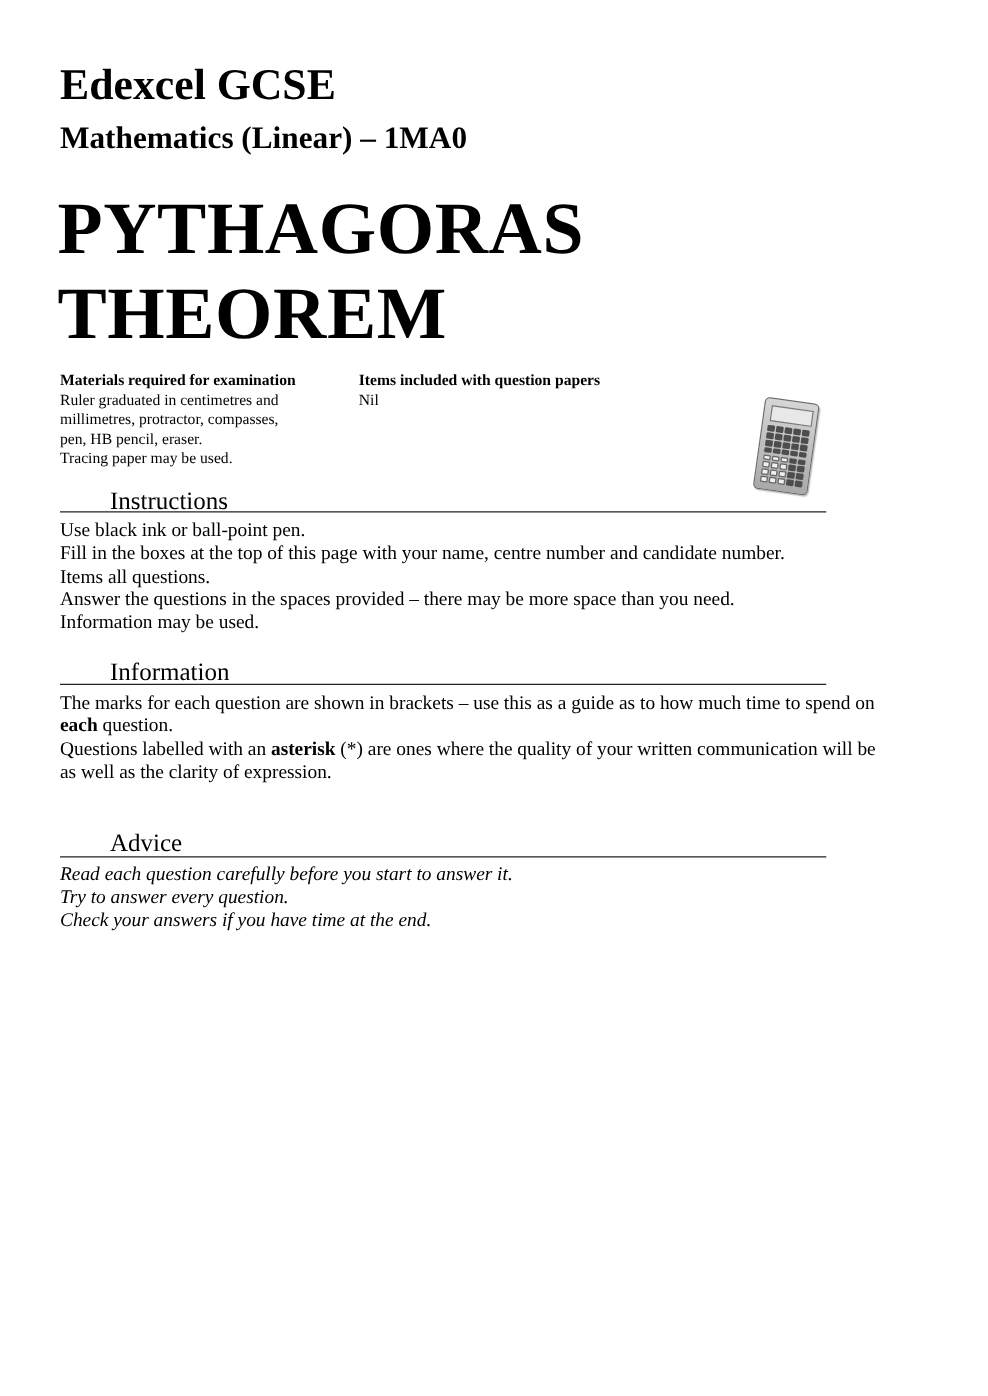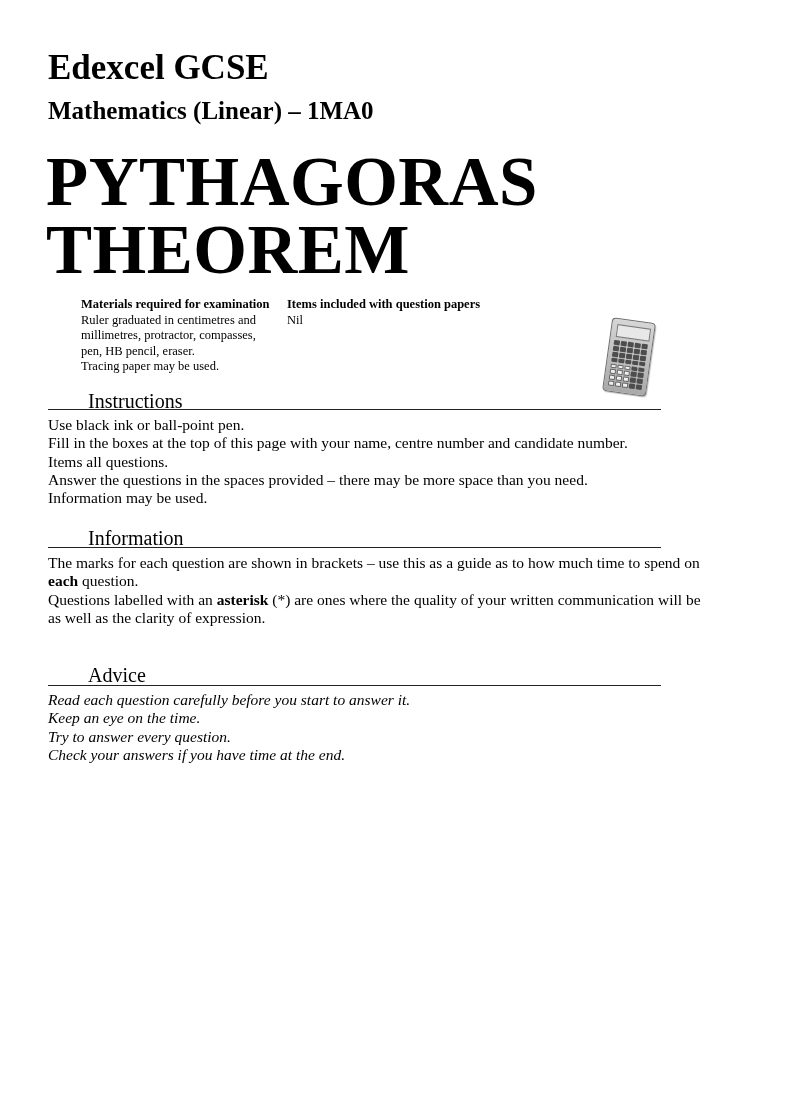--- a/index.html
+++ b/index.html
@@ -32,33 +32,32 @@
       position: absolute;
       left: 48px; top: 98px;
       font-size: 25px;
       font-weight: bold;
       line-height: 1;
       white-space: nowrap;
     }
     .main-title {
       position: absolute;
       left: 46px; top: 148px;
-      font-size: 69px;
+      font-size: 59px;
       font-weight: bold;
       line-height: 68px;
       letter-spacing: 0.5px;
       white-space: nowrap;
     }
     .materials {
       position: absolute;
       left: 48px; top: 297px;
       font-size: 12.5px;
       line-height: 15.5px;
       width: 230px;
-      margin-left: 33px;
     }
     .items {
       position: absolute;
       left: 287px; top: 297px;
       font-size: 12.5px;
       line-height: 15.5px;
       width: 260px;
     }
     .small-heading {
       font-weight: bold;
@@ -220,18 +219,17 @@
     <span class="body-line">The marks for each question are shown in brackets – use this as a guide as to how much time to spend on</span>
     <span class="body-line"><span class="b">each</span><span> question.</span></span>
     <span class="body-line"><span>Questions labelled with an </span><span class="b">asterisk</span><span> (*) are ones where the quality of your written communication will be</span></span>
     <span class="body-line">as well as the clarity of expression.</span>
   </div>
 
   <div class="section-heading" style="top:665px;">Advice</div>
   <div class="rule" style="top:685px;"></div>
   <div class="body-block" style="top:691px;font-style:italic;">
     <span class="body-line">Read each question carefully before you start to answer it.</span>
-    <span class="body-line">Keep an eye on the time.</span>
     <span class="body-line">Try to answer every question.</span>
     <span class="body-line">Check your answers if you have time at the end.</span>
   </div>
 
 </div>
 
 </body></html>

